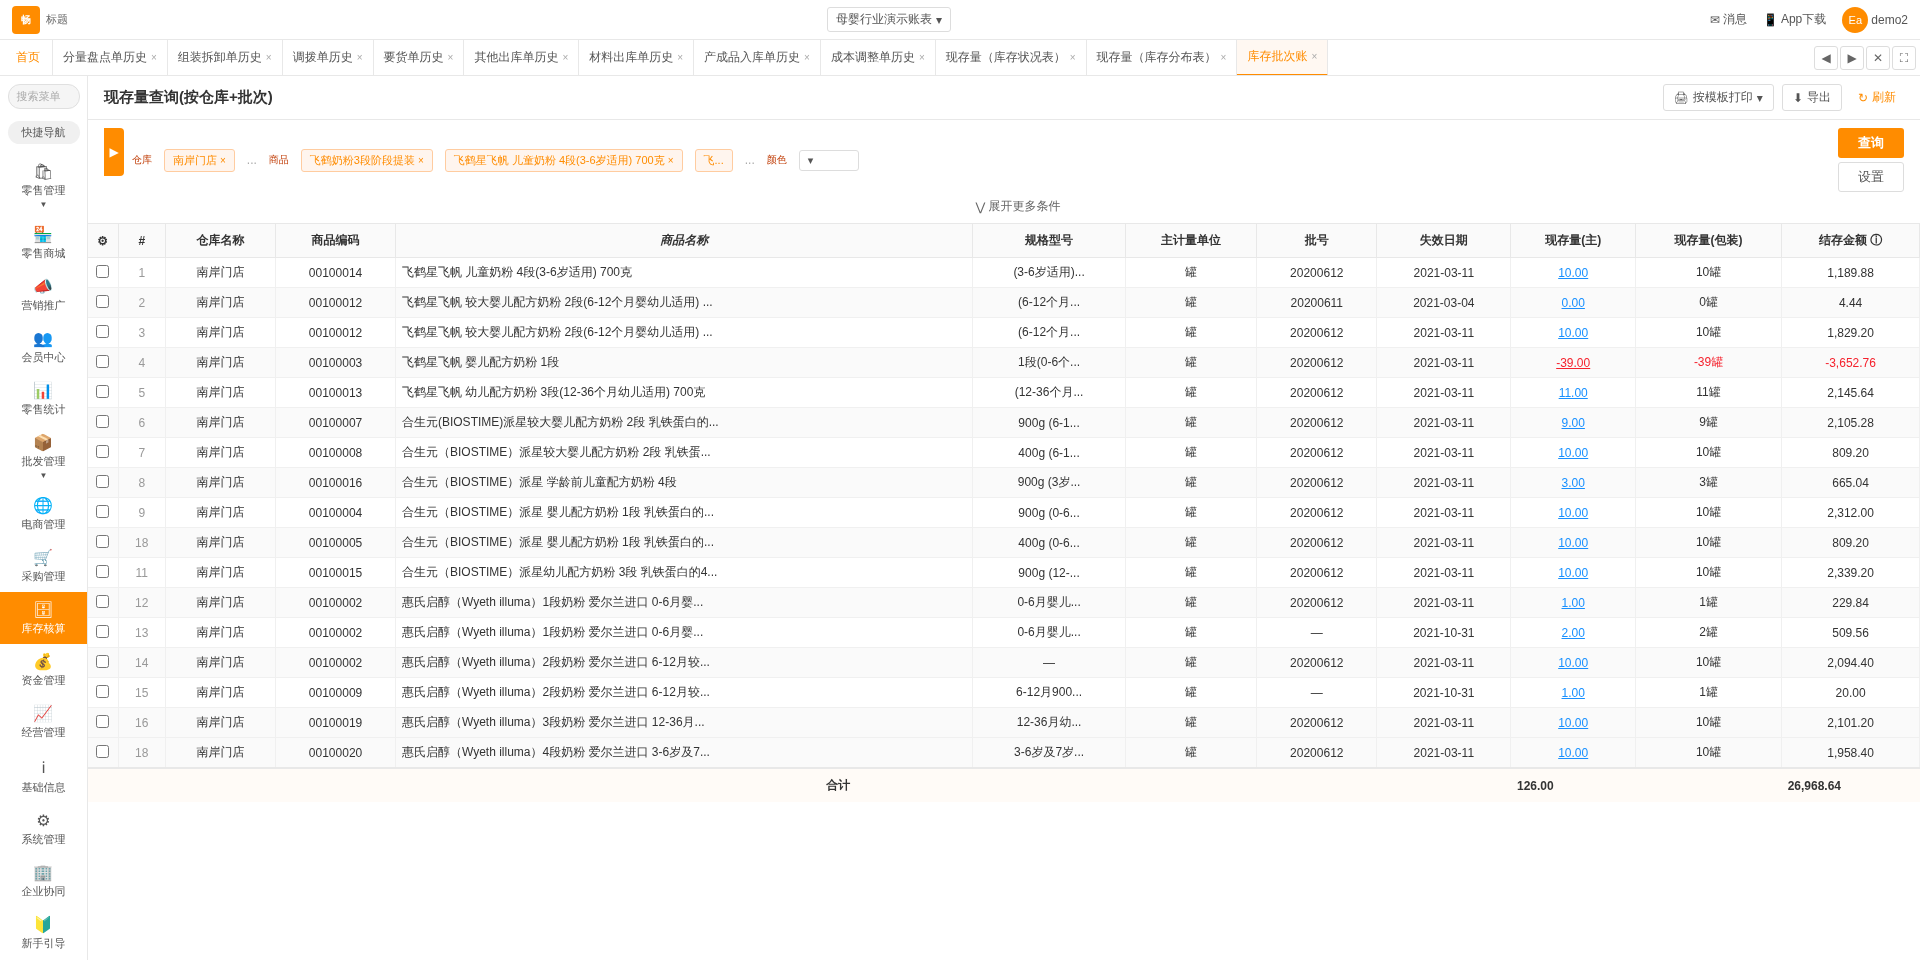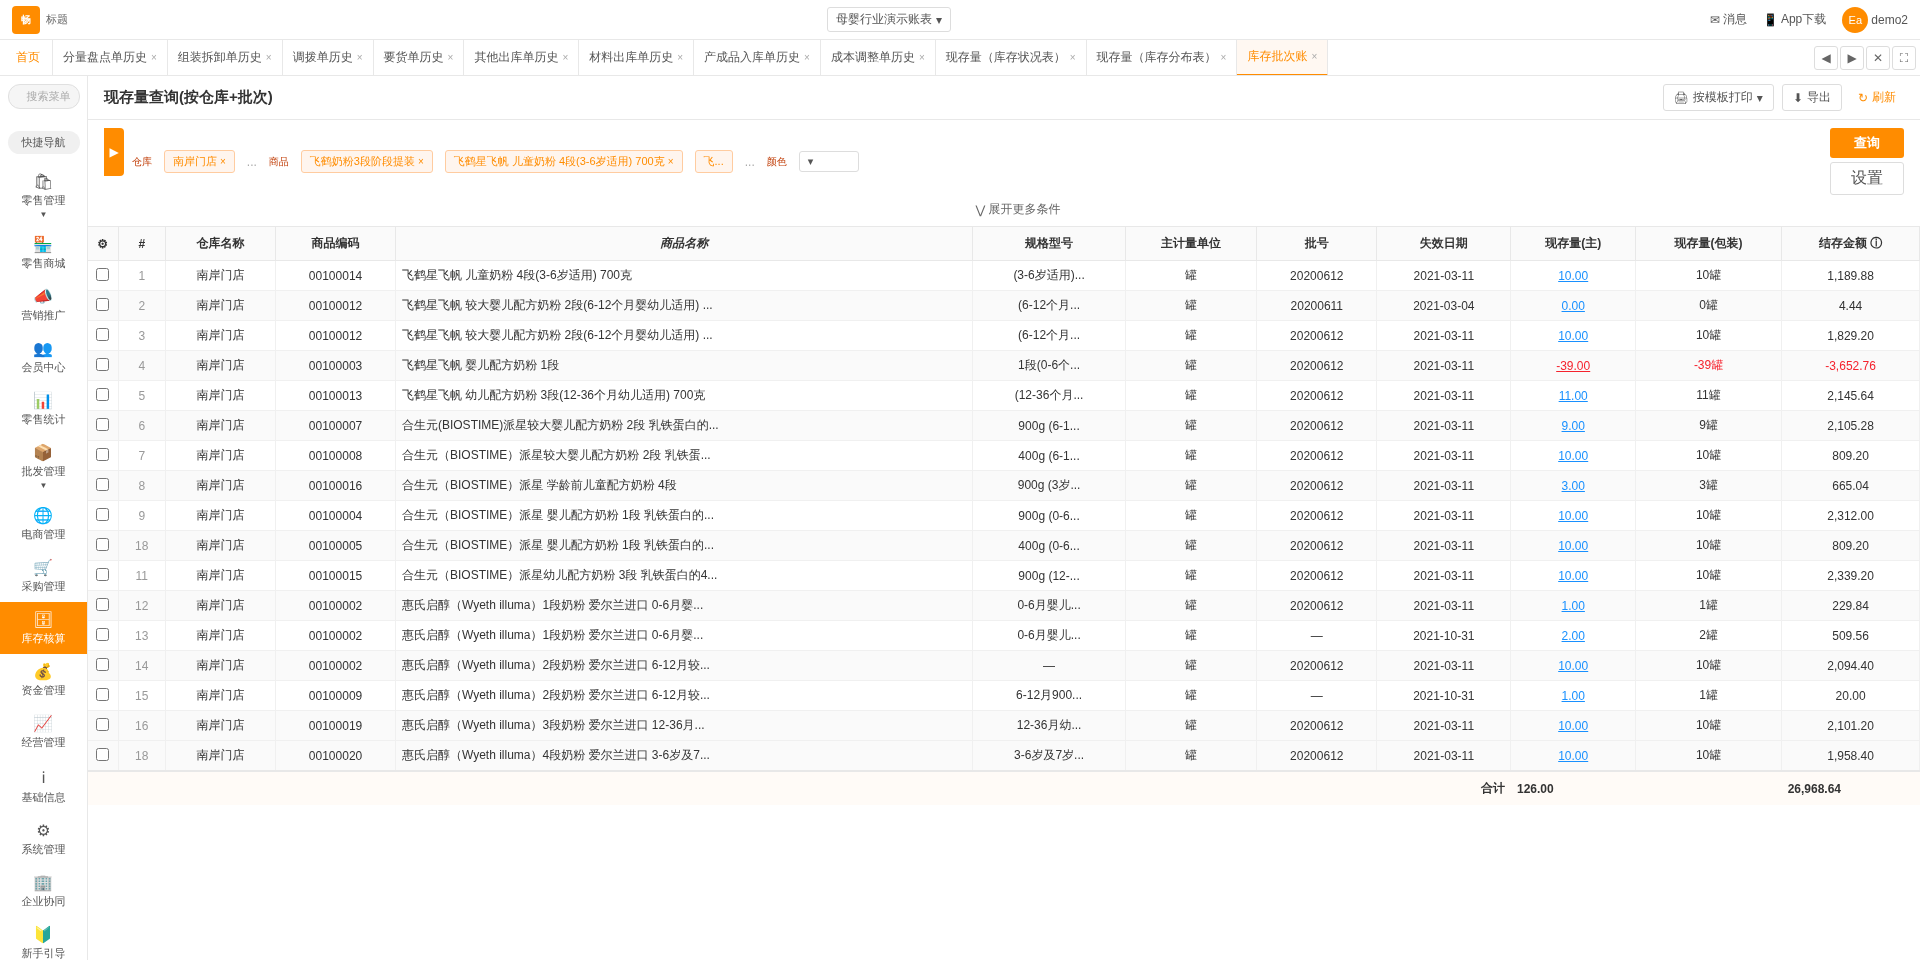--- a/index.html
+++ b/index.html
@@ -39,21 +39,21 @@
 
     
     .main-layout { display: flex; height: calc(960px - 76px); }
 
     
     .sidebar {
       width: 88px; background: #fff; border-right: 1px solid #e8e8e8;
       display: flex; flex-direction: column; align-items: center;
       padding-top: 8px; flex-shrink: 0; overflow-y: auto;
     }
-    .sidebar-search { width: 72px; background: #f5f5f5; border: 1px solid #e0e0e0; border-radius: 12px; padding: 4px 8px; font-size: 11px; color: #aaa; text-align: right; cursor: pointer; margin-bottom: 22px; }
+    .sidebar-search { width: 72px; background: #f5f5f5; border: 1px solid #e0e0e0; border-radius: 12px; padding: 4px 8px; font-size: 11px; color: #aaa; text-align: left; cursor: pointer; margin-bottom: 12px; }
     .sidebar-nav { width: 72px; background: #f0f0f0; border-radius: 12px; padding: 4px 8px; font-size: 11px; color: #555; text-align: center; cursor: pointer; margin-bottom: 10px; }
     .sidebar-item {
       width: 100%; padding: 8px 0; display: flex; flex-direction: column;
       align-items: center; cursor: pointer; color: #555; font-size: 11px; gap: 2px;
     }
     .sidebar-item.active { background: #ff8c00; color: #fff; }
     .sidebar-item .si-icon { font-size: 16px; }
     .sidebar-item .si-arrow { font-size: 8px; }
 
     
@@ -82,22 +82,22 @@
       padding: 3px 8px; font-size: 11px; color: #ff8c00; cursor: pointer;
     }
     .filter-tag .tag-close { color: #ff8c00; font-size: 10px; }
     .filter-dots { color: #aaa; cursor: pointer; }
     .filter-expand { display: flex; align-items: center; gap: 3px; color: #666; font-size: 12px; cursor: pointer; margin: 0 auto; }
     .filter-search-btn {
       background: #ff8c00; color: #fff; border: none; padding: 6px 20px;
       border-radius: 3px; cursor: pointer; font-size: 13px; font-weight: bold;
     }
     .filter-setting-btn {
-      background: #fff; color: #555; border: 1px solid #ddd; padding: 5px 20px;
-      border-radius: 3px; cursor: pointer; font-size: 16px;
+      background: #fff; color: #555; border: 1px solid #ddd; padding: 5px 12px;
+      border-radius: 3px; cursor: pointer; font-size: 13px;
     }
     .filter-action-col { display: flex; flex-direction: column; gap: 4px; margin-left: auto; }
     .color-dropdown { border: 1px solid #ddd; padding: 3px 8px; border-radius: 3px; font-size: 11px; color: #555; background: #fff; display: flex; align-items: center; gap: 3px; min-width: 60px; }
 
     
     .toggle-btn {
       width: 20px; height: 48px; background: #ff8c00; border-radius: 0 4px 4px 0;
       display: flex; align-items: center; justify-content: center;
       cursor: pointer; color: #fff; font-size: 12px; flex-shrink: 0;
     }
@@ -685,21 +685,21 @@
       <td style="">
         <span class="td-link" style="">10.00</span>
       </td>
       <td style="">10罐</td>
       <td style="">1,958.40</td>
     </tr>
           </tbody>
         <tfoot>
           <tr class="tfoot-row">
             <td colspan="2"></td>
-            <td colspan="7" style="text-align:right; font-weight:bold;">合计</td>
+            <td colspan="7" style="text-align:center; font-weight:bold;">合计</td>
             <td>126.00</td>
             <td></td>
             <td>26,968.64</td>
           </tr>
         </tfoot>
       </table>
     </div>
 
   </div>
 </div>

